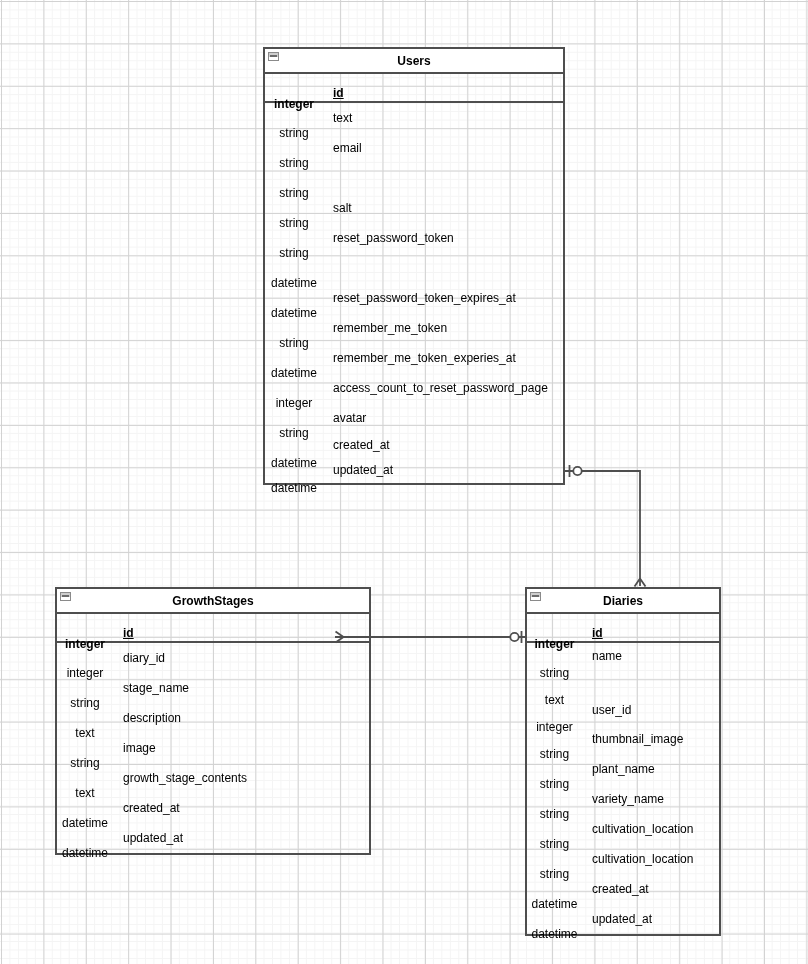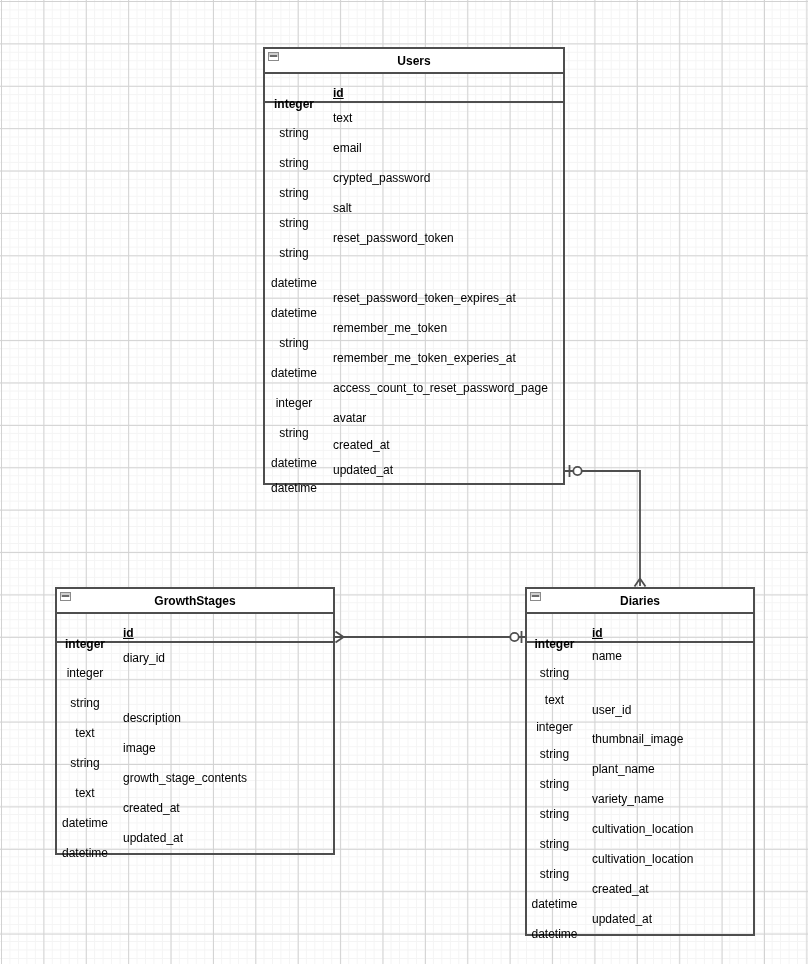--- a/index.html
+++ b/index.html
@@ -110,21 +110,20 @@
         <div class="frow" style="height: 30px;">
           <div class="ftype">string</div>
           <div class="fname">text</div>
         </div>
         <div class="frow" style="height: 30px;">
           <div class="ftype">string</div>
           <div class="fname">email</div>
         </div>
         <div class="frow" style="height: 30px;">
           <div class="ftype">string</div>
-          <div class="fname">crypted_password</div>
         </div>
         <div class="frow" style="height: 30px;">
           <div class="ftype">string</div>
           <div class="fname">salt</div>
         </div>
         <div class="frow" style="height: 30px;">
           <div class="ftype">string</div>
           <div class="fname">reset_password_token</div>
         </div>
         <div class="frow" style="height: 30px;">
@@ -154,38 +153,39 @@
           <div class="ftype">datetime</div>
           <div class="fname">created_at</div>
         </div>
         <div class="frow" style="height: 25px;">
           <div class="ftype">datetime</div>
           <div class="fname">updated_at</div>
         </div>
       </div>
   </div>
 
-  <div class="entity" style="left: 55px; top: 587px; width: 280px; --typew: 57px;">
+  <div class="entity" style="left: 55px; top: 587px; width: 316px; --typew: 57px;">
     <div class="etitle">
       <span class="collapse-btn"></span>
       <span>GrowthStages</span>
     </div>
     <div class="keyrow">
       <div class="ftype">integer</div>
       <div class="fname">
           <span class="u">id</span>
         </div>
     </div>
     <div>
         <div class="frow" style="height: 30px;">
           <div class="ftype">integer</div>
           <div class="fname">diary_id</div>
         </div>
         <div class="frow" style="height: 30px;">
           <div class="ftype">string</div>
+          <div class="fname">stage_name</div>
         </div>
         <div class="frow" style="height: 30px;">
           <div class="ftype">text</div>
           <div class="fname">description</div>
         </div>
         <div class="frow" style="height: 30px;">
           <div class="ftype">string</div>
           <div class="fname">image</div>
         </div>
         <div class="frow" style="height: 30px;">
@@ -196,21 +196,21 @@
           <div class="ftype">datetime</div>
           <div class="fname">created_at</div>
         </div>
         <div class="frow" style="height: 30px;">
           <div class="ftype">datetime</div>
           <div class="fname">updated_at</div>
         </div>
       </div>
   </div>
 
-  <div class="entity" style="left: 525px; top: 587px; width: 230px; --typew: 56px;">
+  <div class="entity" style="left: 525px; top: 587px; width: 196px; --typew: 56px;">
     <div class="etitle">
       <span class="collapse-btn"></span>
       <span>Diaries</span>
     </div>
     <div class="keyrow">
       <div class="ftype">integer</div>
       <div class="fname">
           <span class="u">id</span>
         </div>
     </div>

